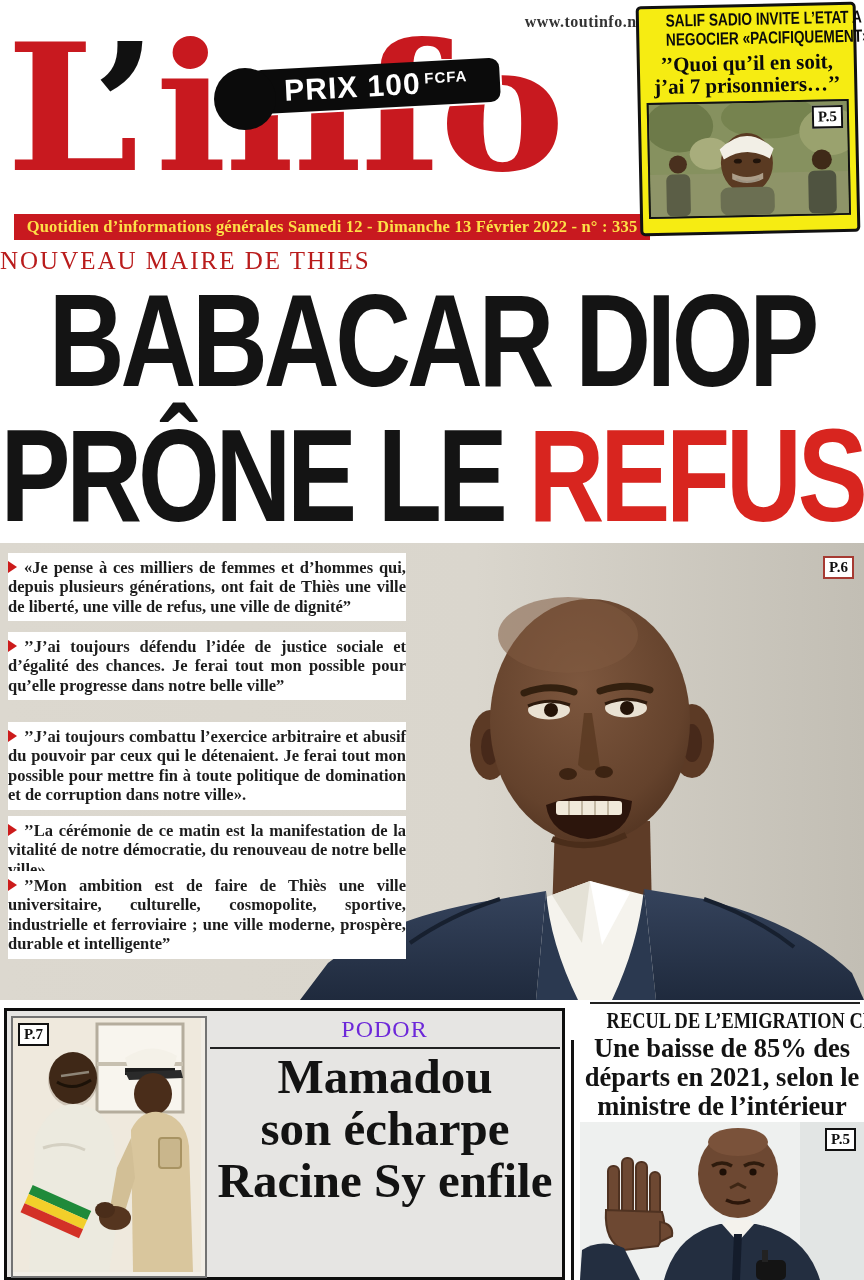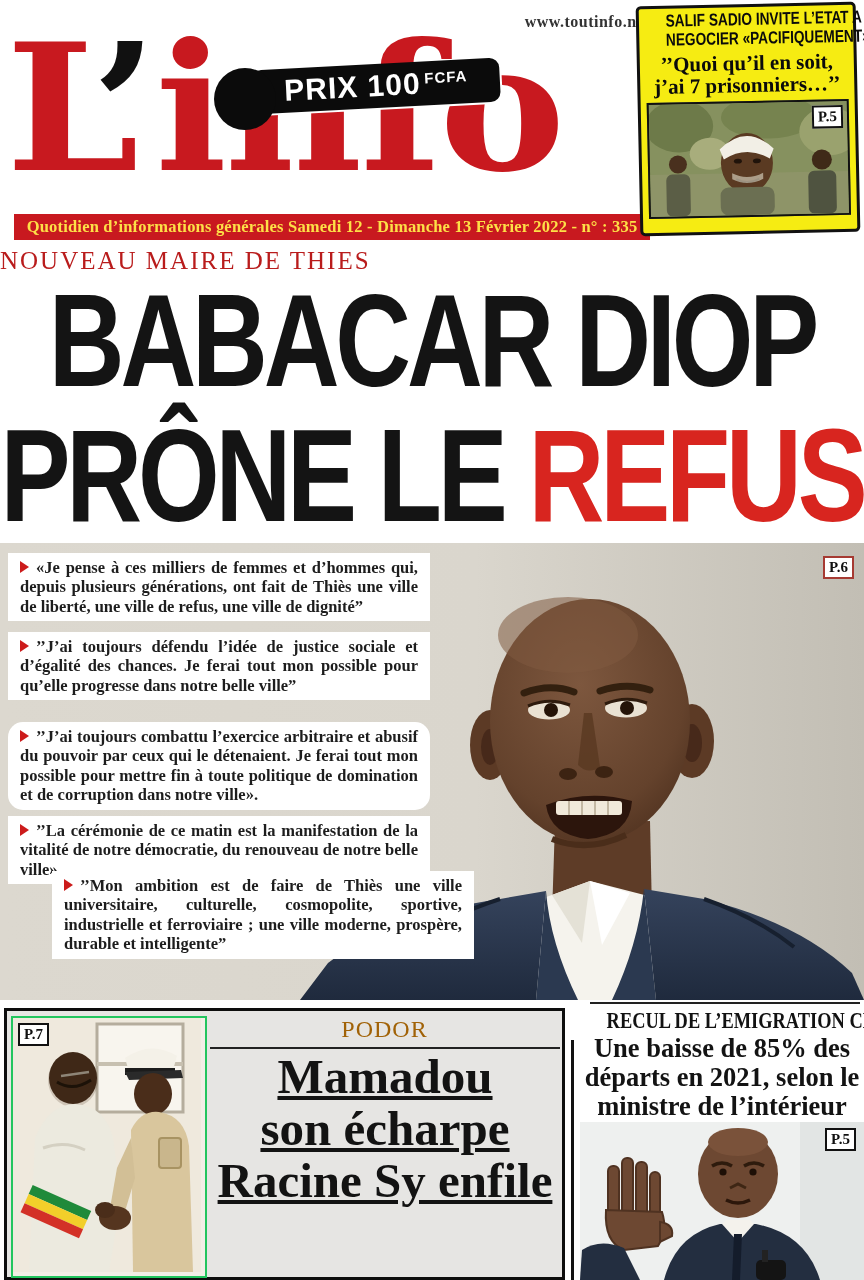--- a/index.html
+++ b/index.html
@@ -58,37 +58,37 @@
     font-family:"Liberation Sans",sans-serif;font-weight:800;font-size:100px;line-height:1;
     letter-spacing:-4px;color:#141414;transform:scale(1.05,1.32);transform-origin:center top;
     white-space:nowrap;}
   .lead-line1{top:274px;}
   .lead-line2{top:409px;}
   .lead-line .red{color:var(--headline-red,#d8251f);}
   
   .main-photo{position:absolute;top:543px;left:0;width:864px;height:457px;
     background:linear-gradient(90deg,#dcd8cf 0%,#dad6cd 55%,#c2beb4 100%);overflow:hidden;}
   .main-photo svg{position:absolute;right:0;bottom:0;}
-  .quote{position:absolute;left:8px;width:398px;background:#fff;padding:5px 12px;
+  .quote{position:absolute;left:8px;width:398px;background:#fff;padding:5px 0;
     font-weight:700;font-size:16.5px;line-height:1.18;text-align:justify;color:#1d1d1d;}
   .tri{display:inline-block;width:0;height:0;border-left:9px solid #cc1b1b;
     border-top:6px solid transparent;border-bottom:6px solid transparent;margin-right:7px;}
-  .q1{top:10px;} .q2{top:89px;} .q3{top:179px;border-radius:15px;} .q4{top:273px;} .q5{top:328px;margin-left:44px;}
+  .q1{top:10px;} .q2{top:89px;} .q3{top:179px;} .q4{top:273px;} .q5{top:328px;}
   .main-photo .page-badge{top:13px;right:10px;border-color:#a63a32;}
   
   .podor-block{position:absolute;left:4px;top:1008px;width:561px;height:272px;
     border:3px solid #0d0d0d;background:#e6e5e3;box-sizing:border-box;}
   .podor-photo{position:absolute;left:4px;top:5px;width:192px;height:258px;
-    border:2px solid #22c55e;background:#f2eee6;overflow:hidden;}
+    border:2px solid #737373;background:#f2eee6;overflow:hidden;}
   .podor-photo .page-badge{top:5px;left:5px;}
   .podor-kicker{position:absolute;left:200px;top:5px;width:355px;text-align:center;
-    font-size:24px;letter-spacing:1px;color:#a16207;}
+    font-size:24px;letter-spacing:1px;color:#6d28d9;}
   .podor-rule{position:absolute;left:203px;top:36px;width:350px;height:2px;background:#222;}
   .podor-headline{position:absolute;left:178px;top:40px;width:400px;text-align:center;
-    font-weight:700;font-size:49px;line-height:1.06;color:#131313;white-space:nowrap;text-decoration:underline;}
+    font-weight:700;font-size:49px;line-height:1.06;color:#131313;white-space:nowrap;}
   .divider-v{position:absolute;left:571px;top:1040px;width:3px;height:240px;background:#111;}
   .emi-rule{position:absolute;left:590px;top:1002px;width:270px;height:2px;background:#222;}
   .emi-kicker{position:absolute;left:578px;top:1008px;width:286px;text-align:center;
     font-weight:700;font-size:23px;white-space:nowrap;transform:scaleX(.80);
     transform-origin:center top;color:#121212;}
   .emi-headline{position:absolute;left:578px;top:1034px;width:288px;text-align:center;
     font-weight:700;font-size:26.5px;line-height:1.1;color:#131313;}
   .emi-photo{position:absolute;left:580px;top:1122px;width:284px;height:158px;
     background:#eef0ef;overflow:hidden;}
   .emi-photo .page-badge{top:6px;right:8px;}

